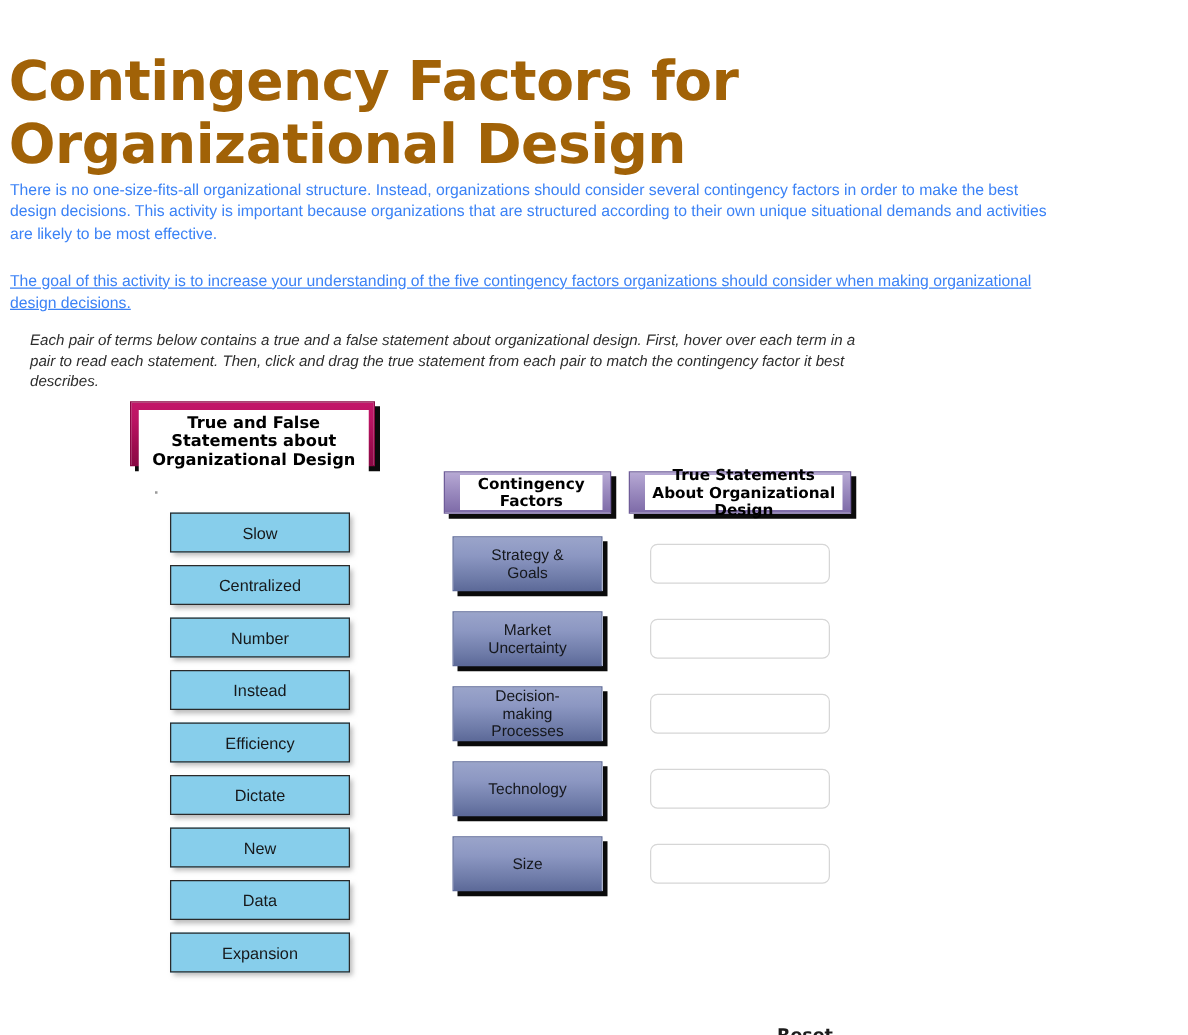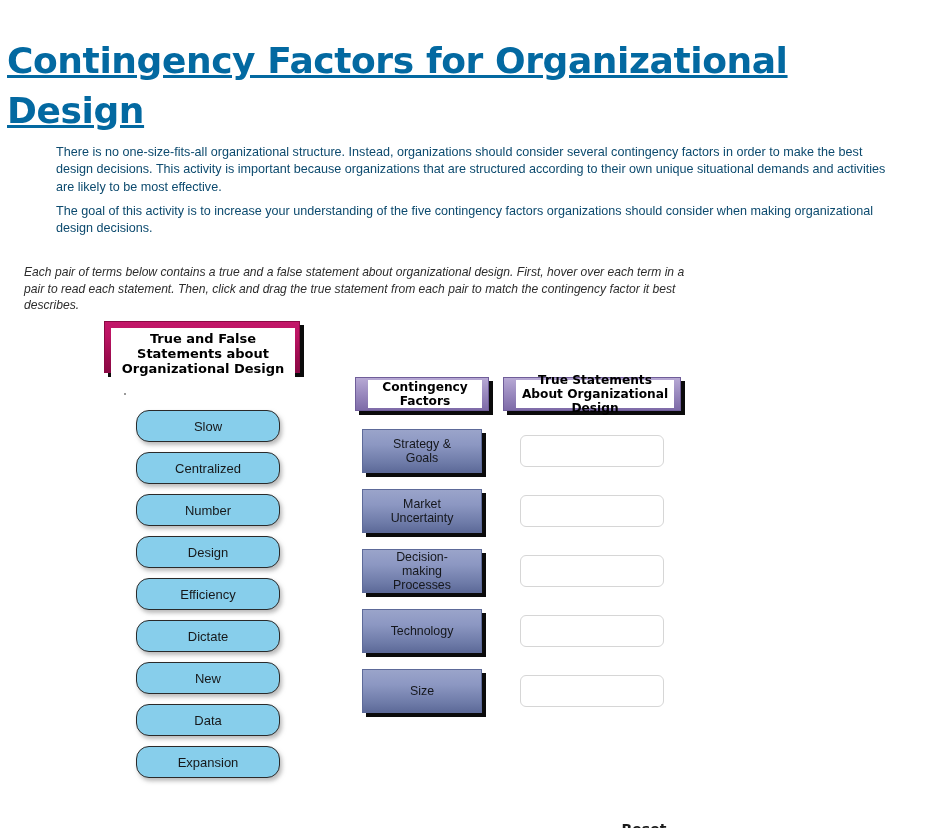--- a/index.html
+++ b/index.html
@@ -17,40 +17,38 @@
     color: #2b2b2b;
     -webkit-font-smoothing: antialiased;
   }
 
   
   .page-title {
     position: absolute;
     left: 7px;
     top: 12px;
     width: 800px;
-    font-size: 36px;
+    font-size: 44px;
     line-height: 50px;
     font-weight: bold;
     letter-spacing: -0.4px;
-    color: #0369a1;
-    font-family: "DejaVu Sans", sans-serif;
-    text-decoration: underline;
+    color: #a16207;
+    font-family: "DejaVu Sans", sans-serif;
   }
 
   
   .intro {
     position: absolute;
     left: 8px;
     font-size: 12.6px;
     line-height: 17.5px;
-    color: #0c4a6e;
-    margin-left: 48px;
+    color: #3b82f6;
   }
   .intro-1 { top: 131px; width: 830px; }
-  .intro-2 { top: 190px; width: 845px; }
+  .intro-2 { top: 204px; width: 845px; text-decoration: underline; }
 
   .instructions {
     position: absolute;
     left: 24px;
     top: 252px;
     width: 680px;
     font-size: 12.1px;
     line-height: 16.5px;
     font-style: italic;
     color: #2d2d2d;
@@ -97,21 +95,21 @@
     top: 410px;
     width: 144px;
   }
   .term {
     position: relative;
     width: 144px;
     height: 32px;
     margin-bottom: 10px;
     background: #87ceeb;
     border: 1.4px solid #2a2a2a;
-    border-radius: 13px;
+    border-radius: 0;
     box-shadow: 2px 3px 4px rgba(130,130,130,0.55);
     font-size: 13px;
     color: #16181a;
     display: flex;
     align-items: center;
     justify-content: center;
     cursor: move;
     user-select: none;
   }
 
@@ -214,21 +212,21 @@
 
 <div class="bank-header">
   <div class="bank-header-label">True and False Statements about Organizational Design</div>
 </div>
 <div class="bank-header-dot"></div>
 
 <div class="term-list">
   <div class="term">Slow</div>
   <div class="term">Centralized</div>
   <div class="term">Number</div>
-  <div class="term">Design</div>
+  <div class="term">Instead</div>
   <div class="term">Efficiency</div>
   <div class="term">Dictate</div>
   <div class="term">New</div>
   <div class="term">Data</div>
   <div class="term">Expansion</div>
 </div>
 
 <div class="col-header col-header-factors">
   <div class="col-header-label">Contingency Factors</div>
 </div>

